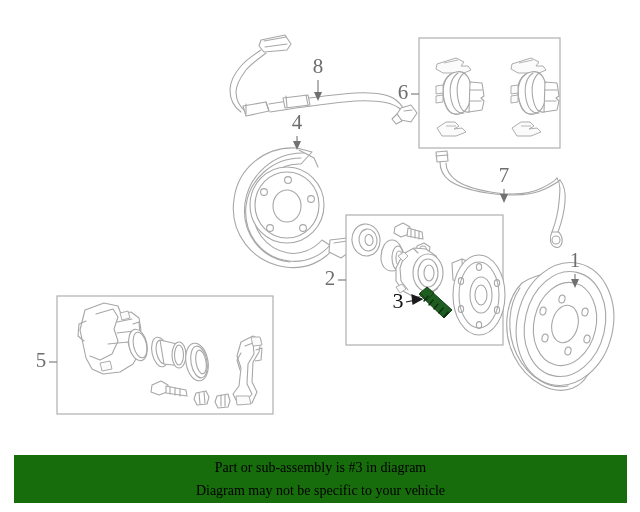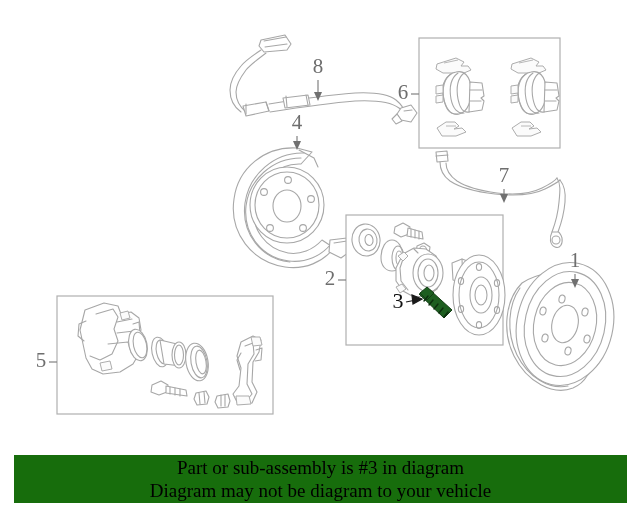--- a/index.html
+++ b/index.html
@@ -103,21 +103,21 @@
     background: #176d0c;
     display: flex;
     flex-direction: column;
     align-items: center;
     justify-content: center;
     box-sizing: border-box;
   }
   #notice-banner .banner-line {
     color: #000000;
     font-family: "Liberation Serif", serif;
-    font-size: 19px;
+    font-size: 14px;
     line-height: 23px;
     text-align: center;
     white-space: nowrap;
   }
 </style>
 </head>
 <body>
 
 <div id="diagram-root">
 
@@ -419,16 +419,16 @@
     <g>
       <text class="hl-num" x="398" y="303">3</text>
       <line class="hl-arrow" x1="406" y1="302" x2="416" y2="300"></line>
       <path class="hl-arrow" d="M422 299 L412 295 L413 304 Z"></path>
     </g>
 
   </svg>
 
   <div id="notice-banner">
     <div class="banner-line">Part or sub-assembly is #3 in diagram</div>
-    <div class="banner-line">Diagram may not be diagram to your vehicle</div>
+    <div class="banner-line">Diagram may not be specific to your vehicle</div>
   </div>
 
 </div>
 
 </body></html>

